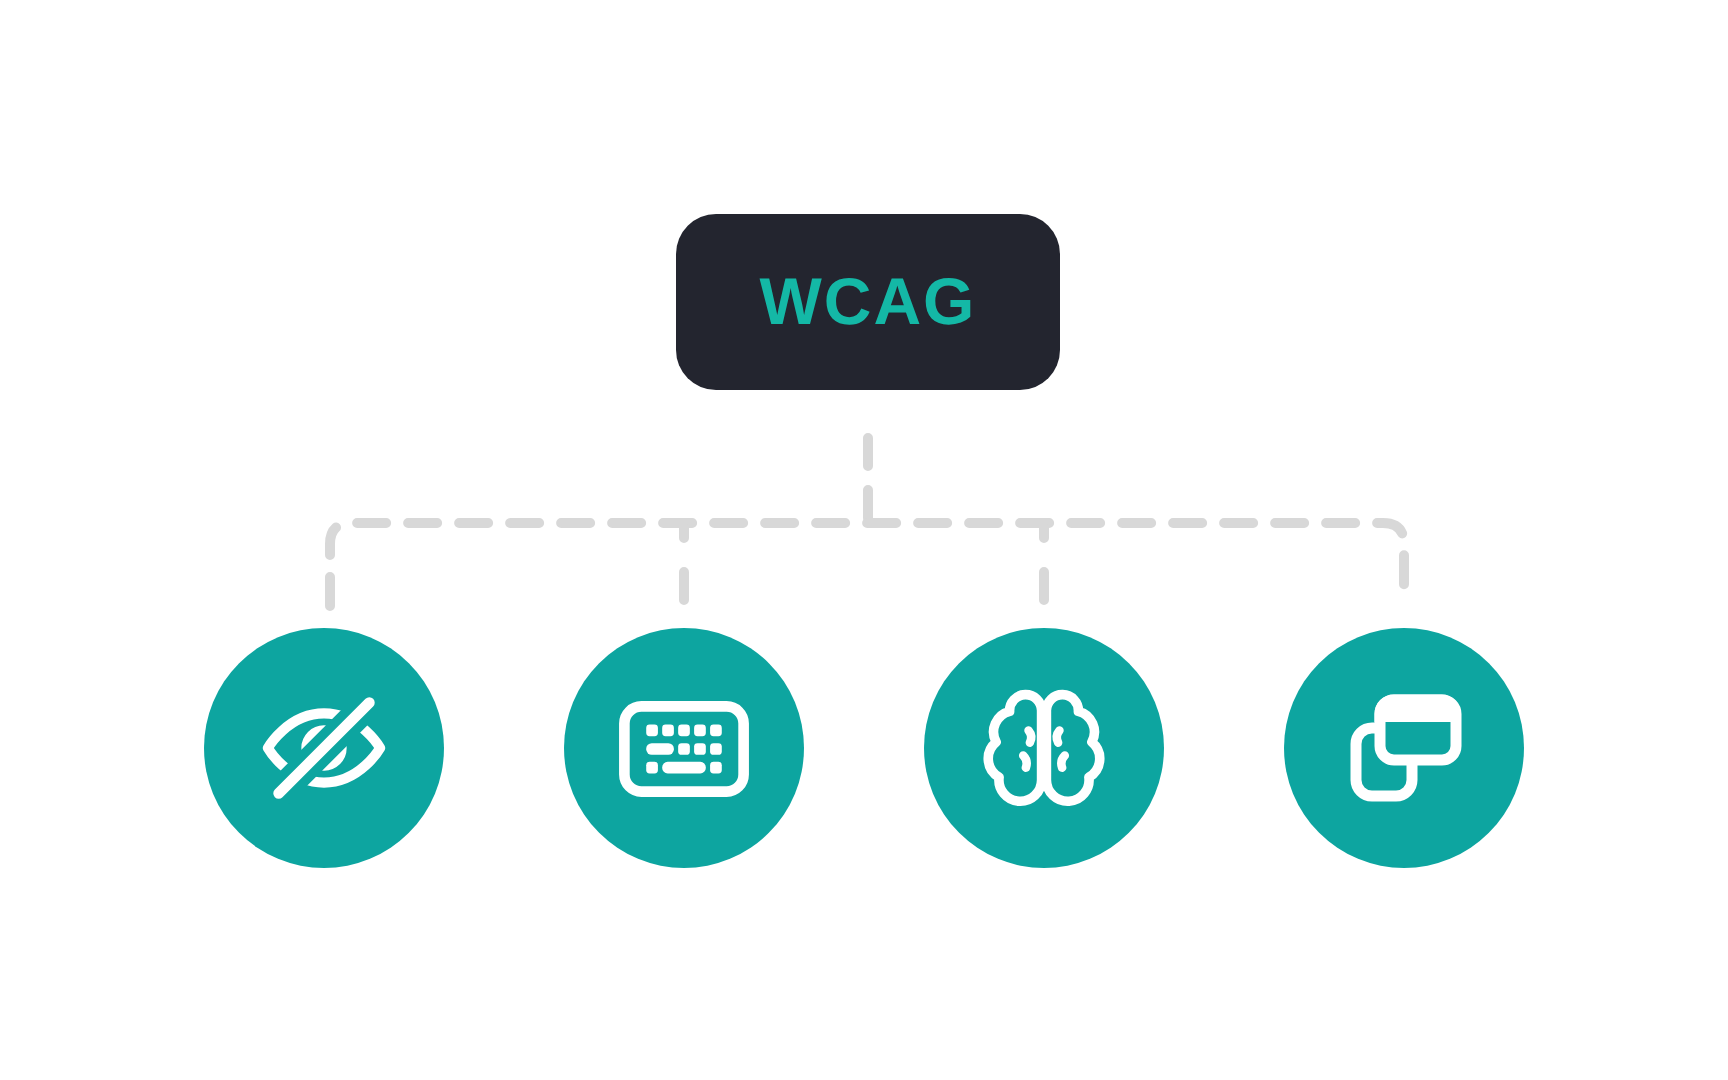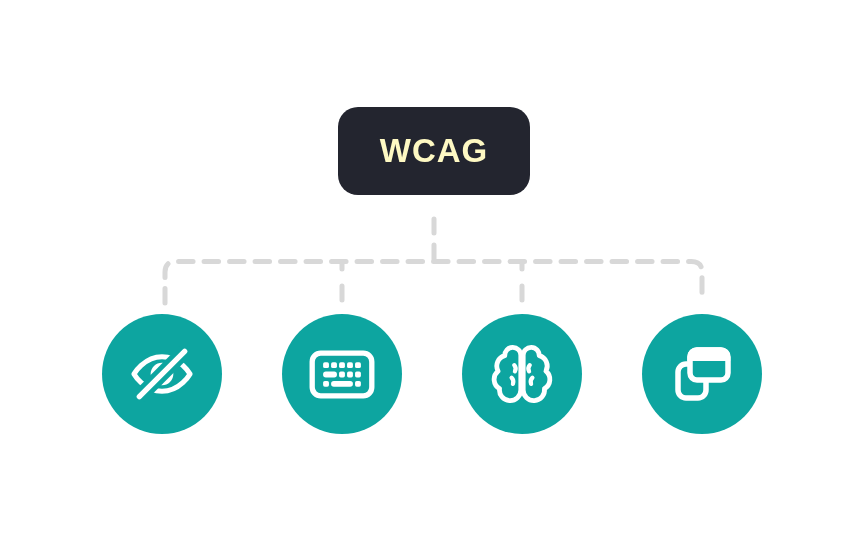--- a/index.html
+++ b/index.html
@@ -23,21 +23,21 @@
   }
   .root-node{
     position:absolute;
     left:338px;top:107px;
     width:192px;height:88px;
     background:var(--dark);
     border-radius:20px;
     display:flex;align-items:center;justify-content:center;
   }
   .root-node span{
-    color:#fef9c3;
+    color:#14b8a6;
     font-size:33px;
     font-weight:bold;
     letter-spacing:1px;
   }
   .connectors{
     position:absolute;left:0;top:0;
     width:864px;height:540px;
     pointer-events:none;
   }
   .node{

